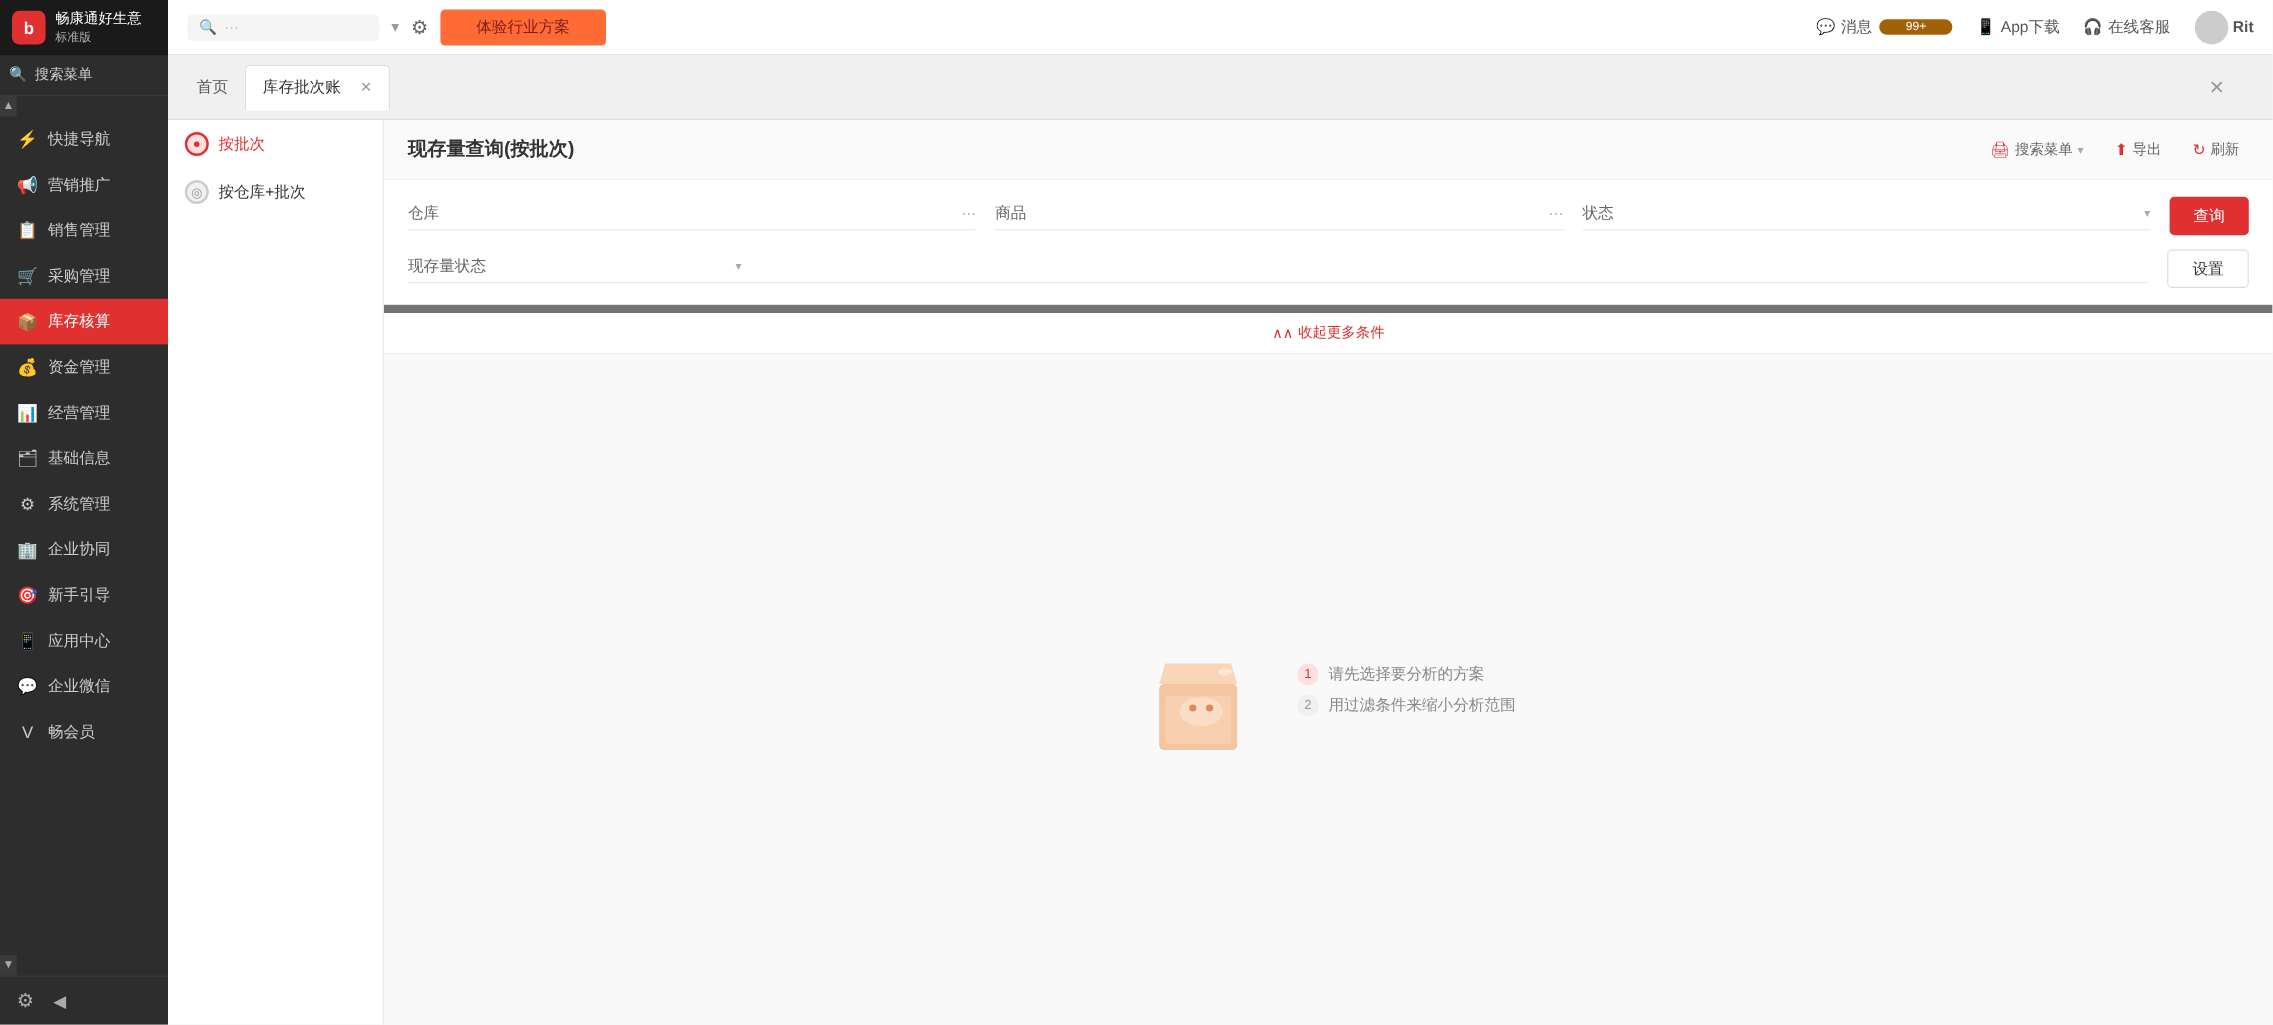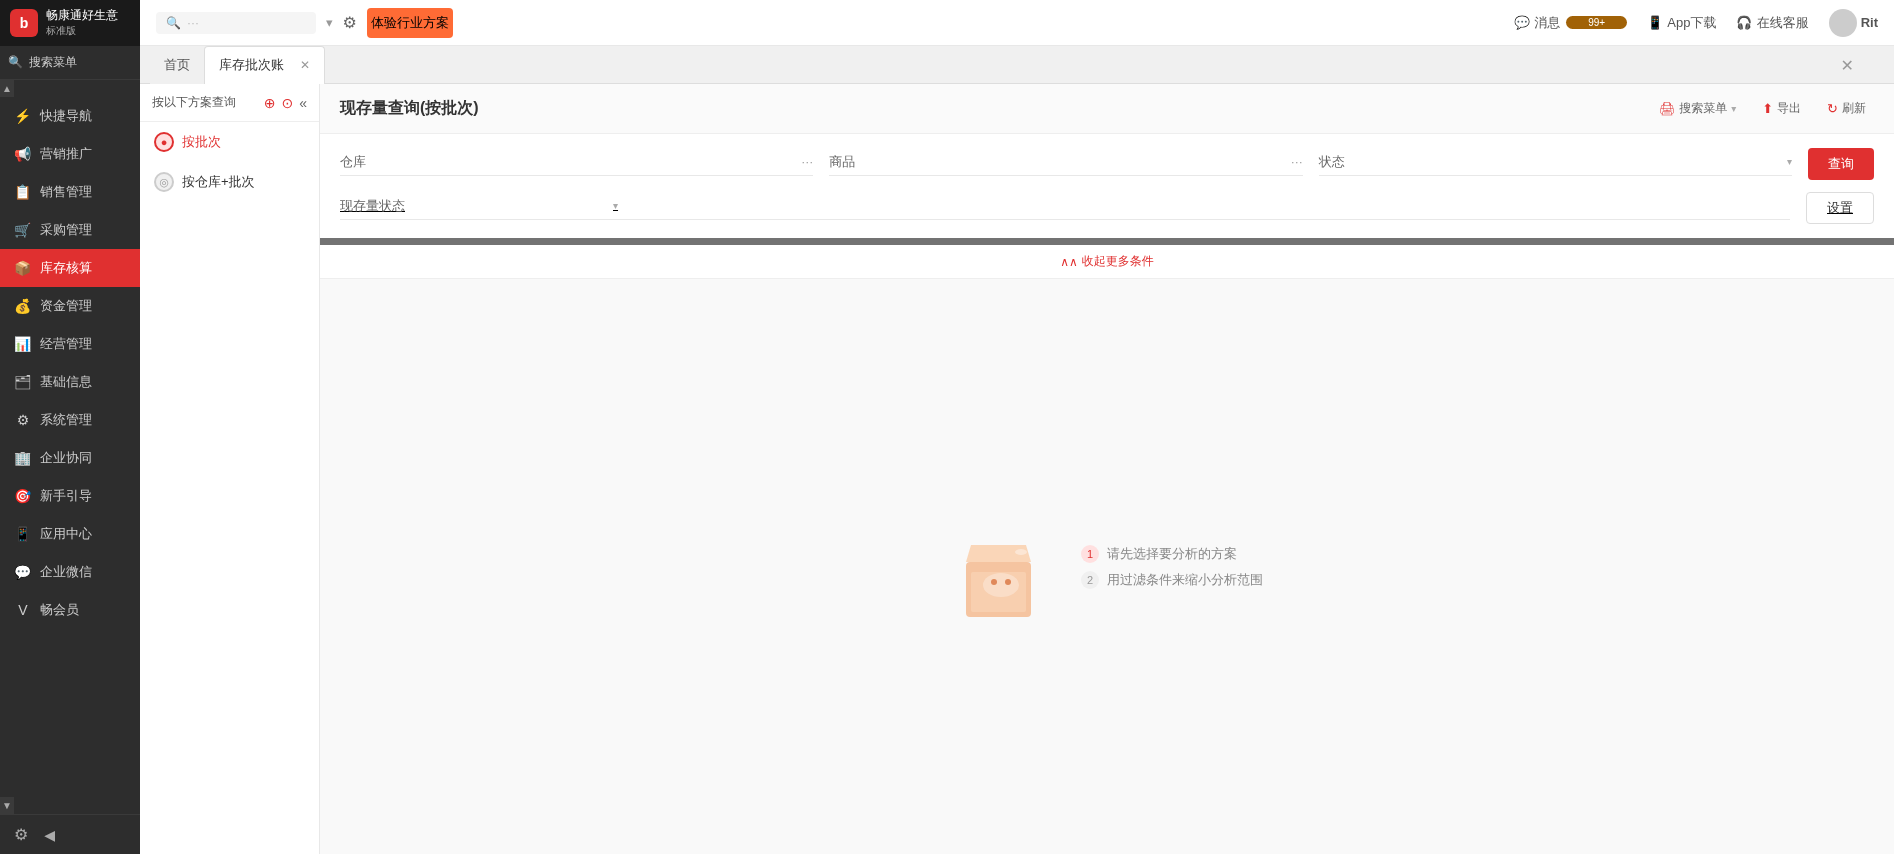--- a/index.html
+++ b/index.html
@@ -79,22 +79,22 @@
       flex-shrink: 0;
     }
     .topbar-search {
       display: flex; align-items: center; gap: 6px;
       background: #f5f5f5; border-radius: 4px; padding: 4px 10px;
       width: 160px; color: #999; font-size: 12px;
     }
     .topbar-chevron { color: #999; cursor: pointer; }
     .topbar-gear { color: #666; cursor: pointer; font-size: 16px; }
     .topbar-trial-btn {
-      background: #ff6b35; color: #000000; border: none;
-      padding: 6px 4px; border-radius: 4px; cursor: pointer;
+      background: #ff6b35; color: #7f1d1d; border: none;
+      padding: 6px 30px; border-radius: 4px; cursor: pointer;
       font-size: 13px;
     }
     .topbar-right {
       margin-left: auto;
       display: flex; align-items: center; gap: 20px;
       color: #555; font-size: 13px;
     }
     .topbar-right-item {
       display: flex; align-items: center; gap: 4px;
       cursor: pointer; position: relative;
@@ -103,21 +103,21 @@
       background: #a16207; color: white;
       border-radius: 10px; font-size: 10px;
       padding: 1px 22px; margin-left: 2px;
     }
     .avatar { width: 28px; height: 28px; background: #ccc; border-radius: 50%; }
     .user-name { color: #555; font-weight: bold; }
 
     
     .tabbar {
       background: #f0f0f0;
-      height: 38px;
+      height: 54px;
       display: flex;
       align-items: center;
       padding: 0 10px;
       border-bottom: 1px solid #ddd;
       flex-shrink: 0;
       position: relative;
     }
     .tab {
       display: flex; align-items: center; gap: 6px;
       padding: 6px 14px;
@@ -205,21 +205,21 @@
     
     .filter-area {
       padding: 14px 20px;
       border-bottom: 7px solid #737373;
       background: white;
     }
     .filter-row {
       display: flex; align-items: center; gap: 16px;
       margin-bottom: 12px;
     }
-    .filter-row:last-child { margin-bottom: 0; text-decoration: underline; }
+    .filter-row:last-child { margin-bottom: 0; }
     .filter-field {
       display: flex; align-items: center; flex: 1;
       border-bottom: 1px solid #e8e8e8;
       padding-bottom: 4px;
       min-width: 0;
     }
     .filter-label { color: #666; font-size: 13px; margin-right: 8px; white-space: nowrap; }
     .filter-input {
       flex: 1; border: none; outline: none;
       font-size: 13px; color: #333; background: transparent;
@@ -413,28 +413,20 @@
     <div class="tab active">
       <span>库存批次账</span>
       <span class="tab-close">✕</span>
     </div>
     <span class="tabbar-close-btn">✕</span>
   </div>
 
   <div class="content">
 
     <div class="left-panel">
-      <div class="left-panel-header">
-        <span style="font-size:12px; color:#555;">按以下方案查询</span>
-        <div class="left-panel-actions">
-          <span class="icon-btn" style="color:#e03030;">⊕</span>
-          <span class="icon-btn" style="color:#e03030;">⊙</span>
-          <span class="icon-btn">«</span>
-        </div>
-      </div>
       <div id="left-panel-items">
           <div class="left-panel-item active">
       <div class="item-icon-circle red">●</div>
       <span>按批次</span>
     </div>
           <div class="left-panel-item">
       <div class="item-icon-circle gray">◎</div>
       <span>按仓库+批次</span>
     </div>
         </div>

